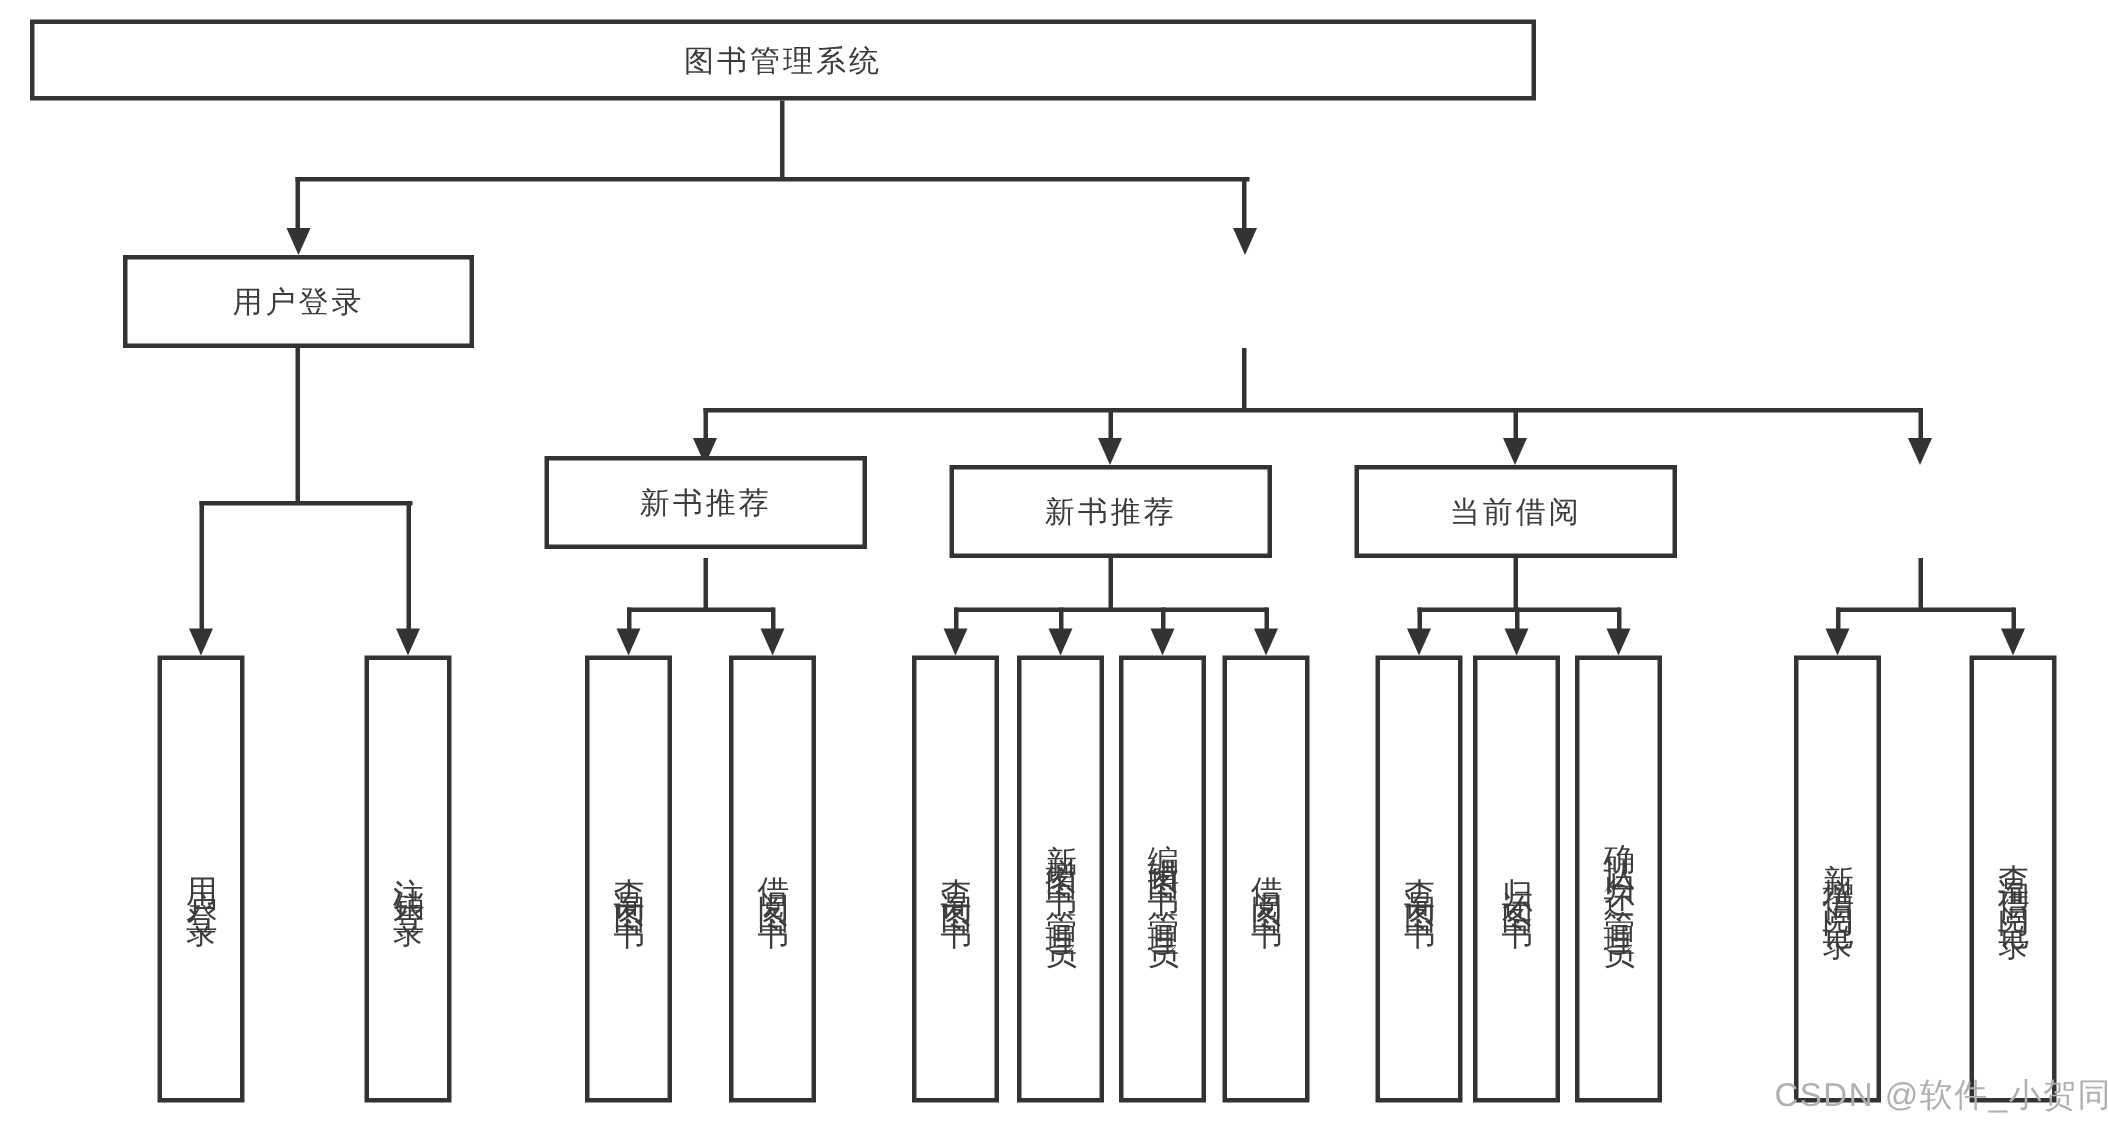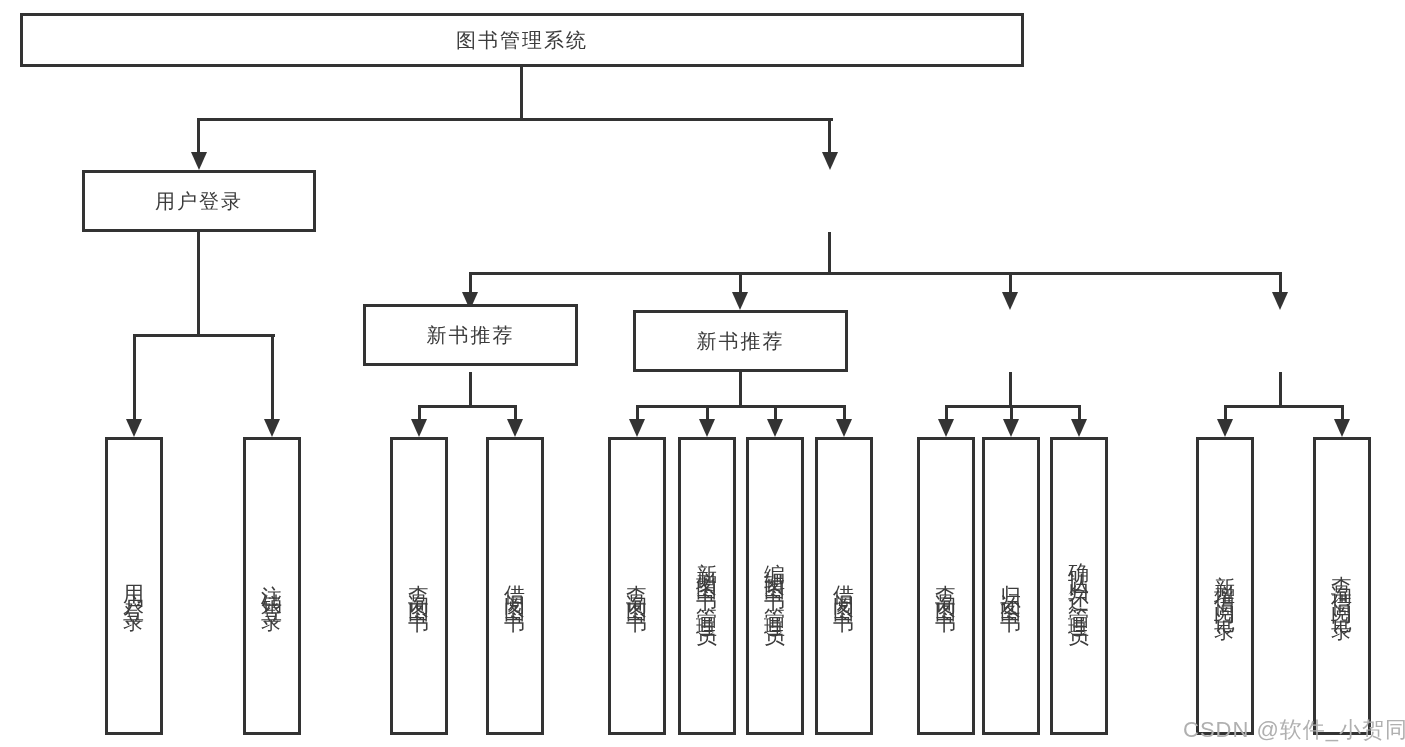--- a/index.html
+++ b/index.html
@@ -72,20 +72,23 @@
   <div class="ah" style="left:462px;top:292px;"></div>
   <div class="ah" style="left:732px;top:292px;"></div>
   <div class="ah" style="left:1002px;top:292px;"></div>
   <div class="ah" style="left:1272px;top:292px;"></div>
 
   <div class="box" style="left:363px;top:304px;width:215px;height:62px;">
     <span class="hlabel">新书推荐</span>
   </div>
   <div class="box" style="left:633px;top:310px;width:215px;height:62px;">
     <span class="hlabel">新书推荐</span>
+  </div>
+  <div class="box" style="left:903px;top:310px;width:215px;height:62px;">
+    <span class="hlabel">当前借阅</span>
   </div>
 
   <div class="vl" style="left:469px;top:372px;height:35px;"></div>
   <div class="hl" style="left:418px;top:405px;width:98px;"></div>
   <div class="vl" style="left:418px;top:405px;height:18px;"></div>
   <div class="vl" style="left:514px;top:405px;height:18px;"></div>
   <div class="ah" style="left:411px;top:419px;"></div>
   <div class="ah" style="left:507px;top:419px;"></div>
 
   <div class="vl" style="left:739px;top:372px;height:35px;"></div>

